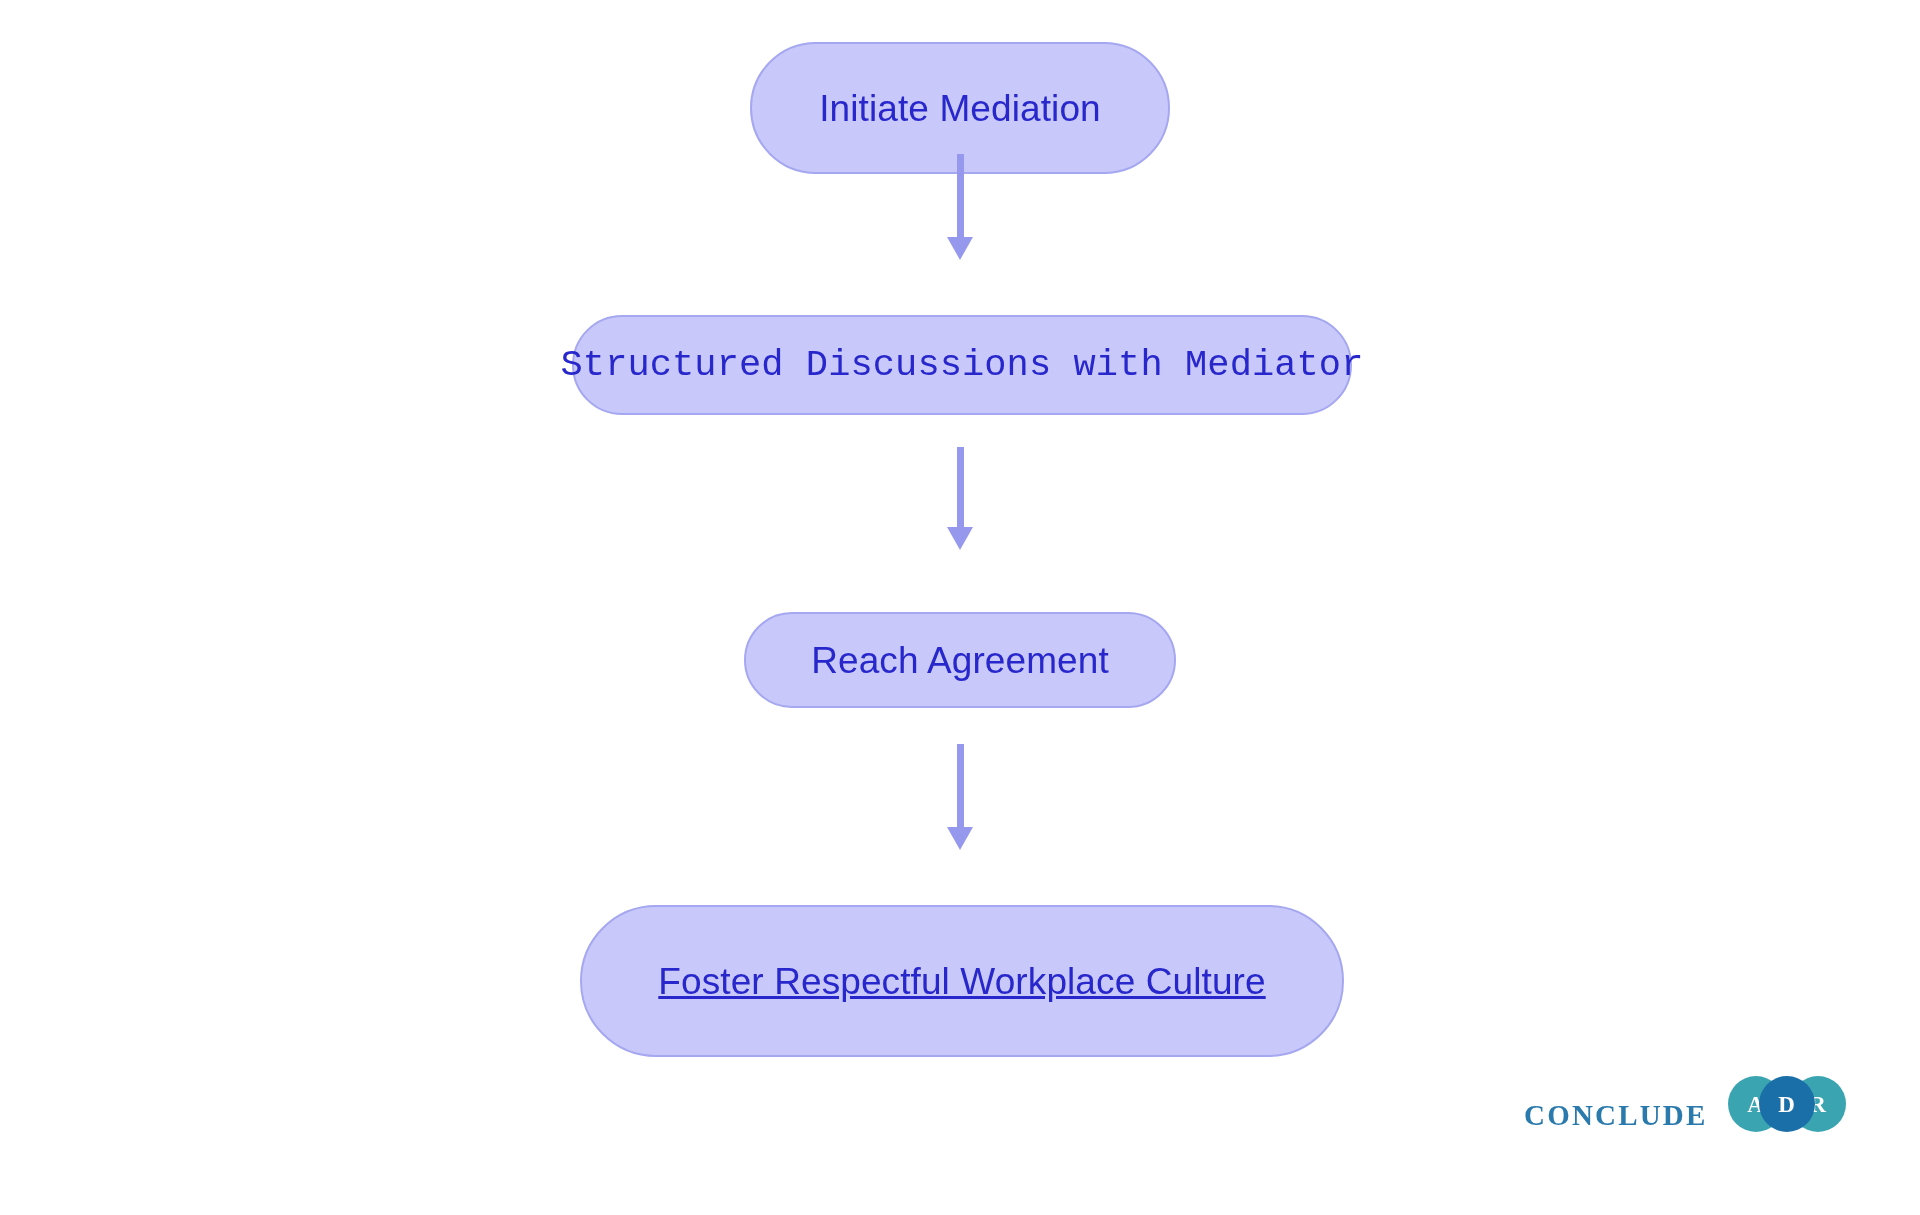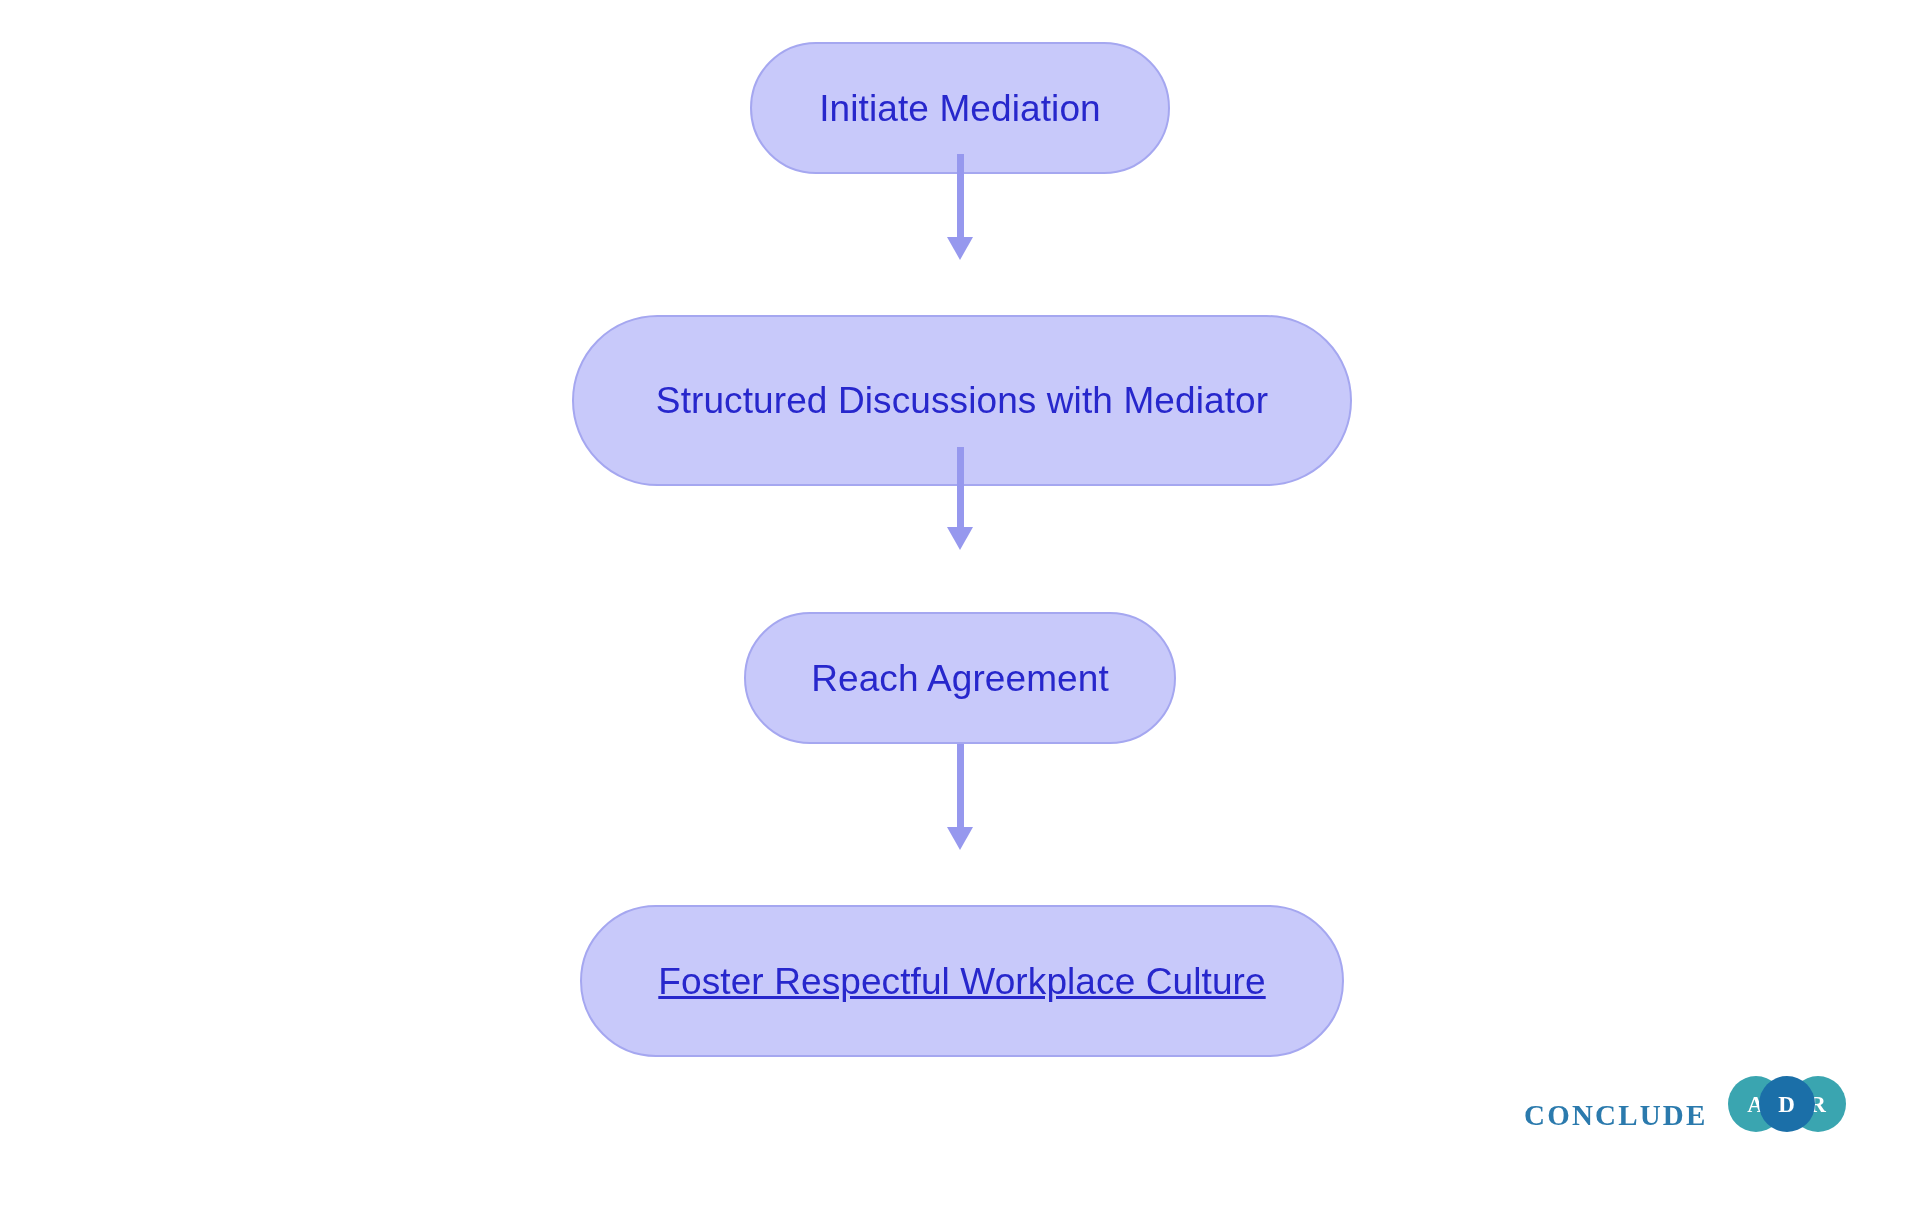--- a/index.html
+++ b/index.html
@@ -31,22 +31,22 @@
     color: #2727cc;
     font-family: "Liberation Sans", sans-serif;
     font-size: 37px;
     font-weight: 400;
     letter-spacing: 0.1px;
     white-space: nowrap;
     line-height: 1;
   }
 
   #node-1 { left: 750px;  top: 22px;   width: 420px; height: 132px; margin-top: 20px; }
-  #node-2 { left: 572px;  top: 315px;  width: 780px; height: 171px; }
-  #node-3 { left: 744px;  top: 612px;  width: 432px; height: 132px; }
+  #node-2 { left: 572px;  top: 315px;  width: 780px; height: 100px; font-family: Liberation Mono, monospace; }
+  #node-3 { left: 744px;  top: 612px;  width: 432px; height: 96px; }
   #node-4 { left: 580px;  top: 905px;  width: 764px; height: 152px; text-decoration: underline; }
 
   
   .connector {
     position: absolute;
     left: 0;
     top: 0;
     pointer-events: none;
   }
 

